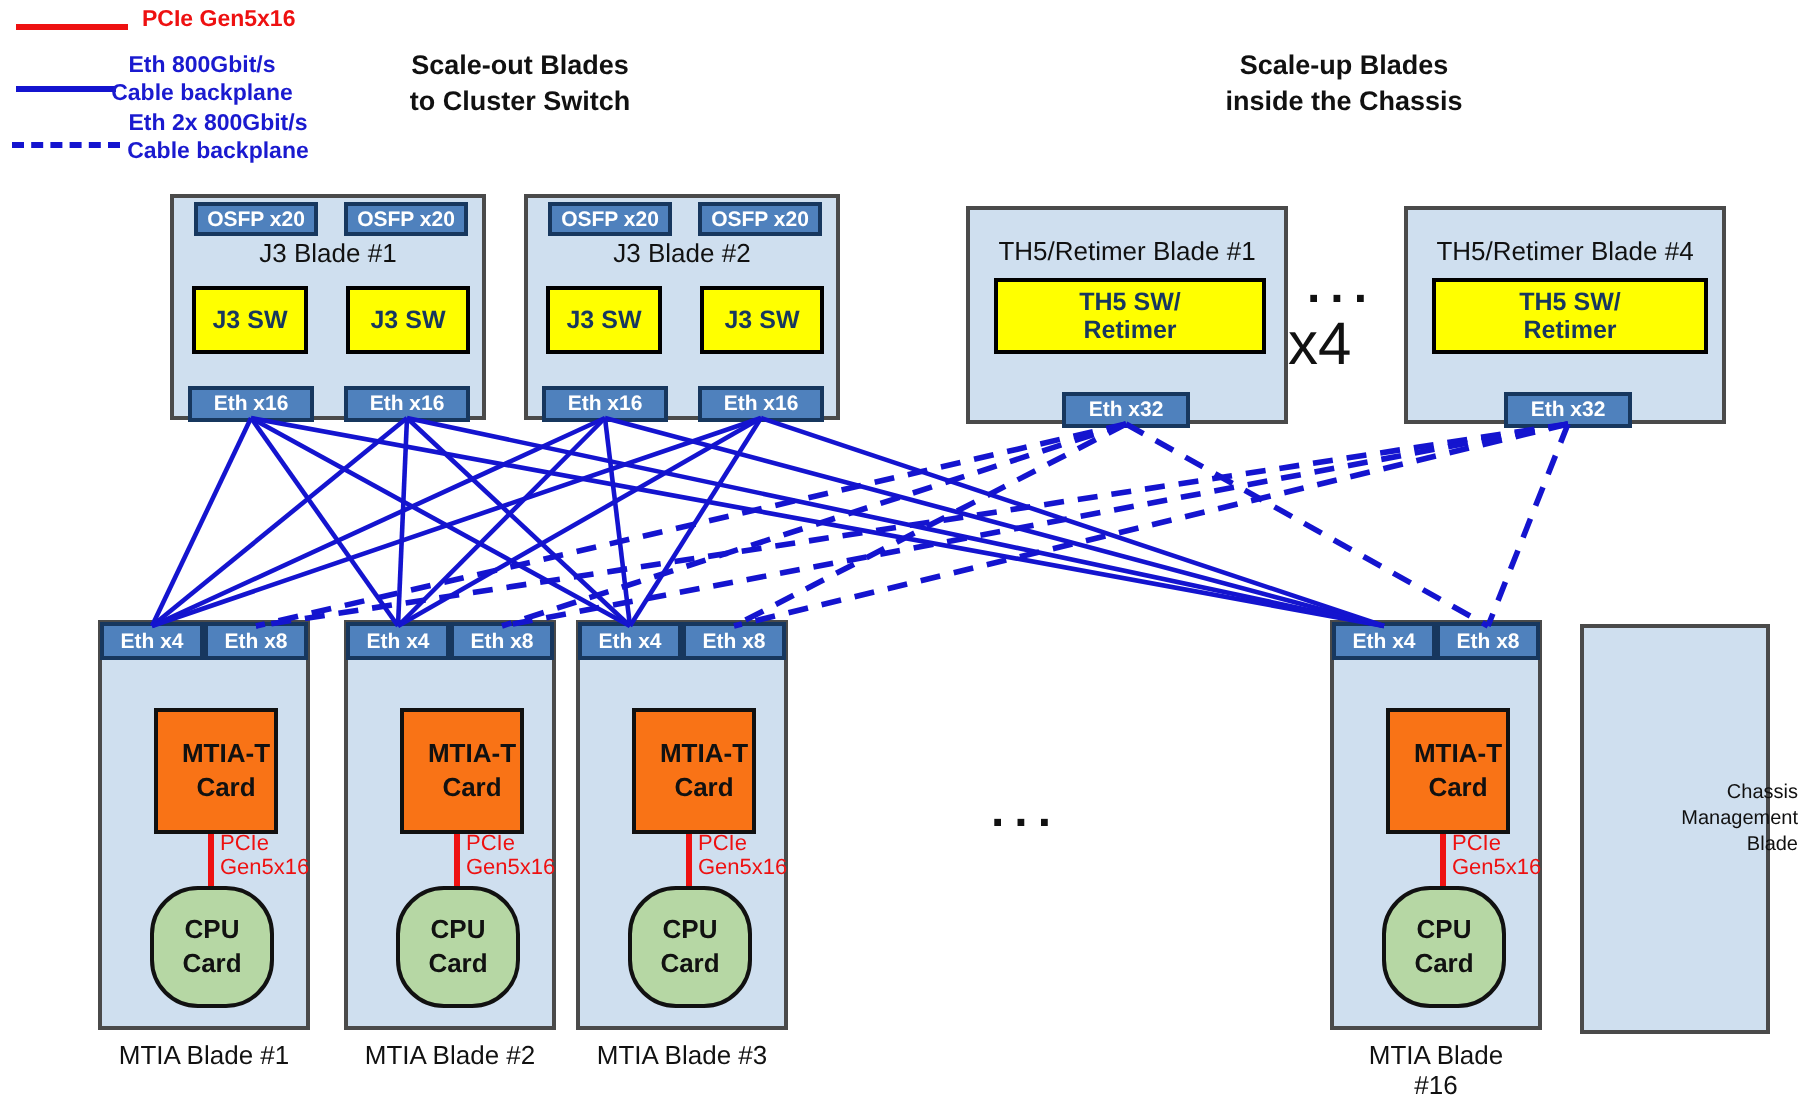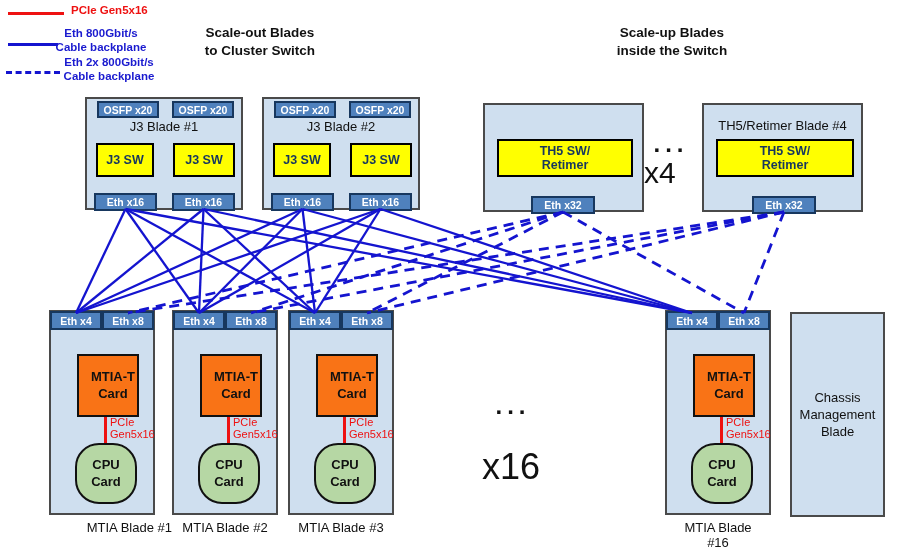--- a/index.html
+++ b/index.html
@@ -60,21 +60,21 @@
       <div>Cable backplane</div>
     </div>
   </div>
 
   <div class="abs sec-title" style="left:175px;top:24px;width:170px;">
     <div>Scale-out Blades</div>
     <div>to Cluster Switch</div>
   </div>
   <div class="abs sec-title" style="left:586px;top:24px;width:172px;">
     <div>Scale-up Blades</div>
-    <div>inside the Switch</div>
+    <div>inside the Chassis</div>
   </div>
 
   <div class="blade" style="left:85px;top:97px;width:158px;height:113px;">
     <div class="tag" style="left:10px;top:2px;width:62px;height:17px;">OSFP x20</div>
     <div class="tag" style="left:85px;top:2px;width:62px;height:17px;">OSFP x20</div>
     <div class="blade-title" style="top:20px;">J3 Blade #1</div>
     <div class="chip" style="left:9px;top:44px;width:58px;height:34px;">J3 SW</div>
     <div class="chip" style="left:86px;top:44px;width:62px;height:34px;">J3 SW</div>
     <div class="tag" style="left:7px;top:94px;width:63px;height:18px;">Eth x16</div>
     <div class="tag" style="left:85px;top:94px;width:63px;height:18px;">Eth x16</div>
@@ -84,20 +84,21 @@
     <div class="tag" style="left:10px;top:2px;width:62px;height:17px;">OSFP x20</div>
     <div class="tag" style="left:85px;top:2px;width:62px;height:17px;">OSFP x20</div>
     <div class="blade-title" style="top:20px;">J3 Blade #2</div>
     <div class="chip" style="left:9px;top:44px;width:58px;height:34px;">J3 SW</div>
     <div class="chip" style="left:86px;top:44px;width:62px;height:34px;">J3 SW</div>
     <div class="tag" style="left:7px;top:94px;width:63px;height:18px;">Eth x16</div>
     <div class="tag" style="left:85px;top:94px;width:63px;height:18px;">Eth x16</div>
   </div>
 
   <div class="blade" style="left:483px;top:103px;width:161px;height:109px;">
+    <div class="blade-title" style="top:13px;">TH5/Retimer Blade #1</div>
     <div class="chip" style="left:12px;top:34px;width:136px;height:38px;">
       <div>TH5 SW/</div>
       <div>Retimer</div>
     </div>
     <div class="tag" style="left:46px;top:91px;width:64px;height:18px;">Eth x32</div>
   </div>
 
   <div class="ellipsis" style="left:646px;top:130px;width:50px;">...</div>
   <div class="multiplier" style="left:644px;top:156px;width:54px;font-size:30px;">x4</div>
 
@@ -121,21 +122,21 @@
     </div>
     <div class="pcie-line" style="left:53px;top:105px;height:28px;"></div>
     <div class="pcie-label" style="left:59px;top:104px;">
       <div>PCIe</div>
       <div>Gen5x16</div>
     </div>
     <div class="card card-cpu" style="left:24px;top:131px;width:62px;height:61px;">
       <div>CPU</div>
       <div>Card</div>
     </div>
-    <div class="blade-label" style="left:-19px;top:209px;width:140px;text-align:right;">
+    <div class="blade-label" style="left:-19px;top:209px;width:140px;">
       <div>MTIA Blade #1</div>
       <div></div>
     </div>
   </div>
 
   <div class="blade" style="left:172px;top:310px;width:106px;height:205px;">
     <div class="tagrow">
       <div class="tag">Eth x4</div>
       <div class="tag">Eth x8</div>
     </div>
@@ -176,21 +177,20 @@
       <div>CPU</div>
       <div>Card</div>
     </div>
     <div class="blade-label" style="left:-19px;top:209px;width:140px;">
       <div>MTIA Blade #3</div>
       <div></div>
     </div>
   </div>
 
   <div class="ellipsis" style="left:488px;top:392px;width:50px;">...</div>
-  <div class="multiplier" style="left:482px;top:446px;width:62px;font-size:36px;">x16</div>
 
   <div class="blade" style="left:665px;top:310px;width:106px;height:205px;">
     <div class="tagrow">
       <div class="tag">Eth x4</div>
       <div class="tag">Eth x8</div>
     </div>
     <div class="card card-mtiat" style="left:26px;top:42px;width:62px;height:63px;">
       <div>MTIA-T</div>
       <div>Card</div>
     </div>
@@ -203,21 +203,21 @@
       <div>CPU</div>
       <div>Card</div>
     </div>
     <div class="blade-label" style="left:-19px;top:209px;width:140px;">
       <div>MTIA Blade</div>
       <div>#16</div>
     </div>
   </div>
 
   <div class="blade" style="left:790px;top:312px;width:95px;height:205px;">
-    <div class="abs" style="left:0;top:76px;width:100%;text-align:center;font-size:13px;line-height:1.3;color:#111;">
+    <div class="abs" style="left:16px;top:76px;width:100%;text-align:right;font-size:10px;line-height:1.3;color:#111;">
       <div>Chassis</div>
       <div>Management</div>
       <div>Blade</div>
     </div>
   </div>
 
   <svg id="wires" width="902" height="558" viewBox="0 0 902 558">
       <line x1="125.5" y1="209" x2="76" y2="313" stroke="#1414cf" stroke-width="2.3"></line>
       <line x1="125.5" y1="209" x2="199" y2="313" stroke="#1414cf" stroke-width="2.3"></line>
       <line x1="125.5" y1="209" x2="315" y2="313" stroke="#1414cf" stroke-width="2.3"></line>

